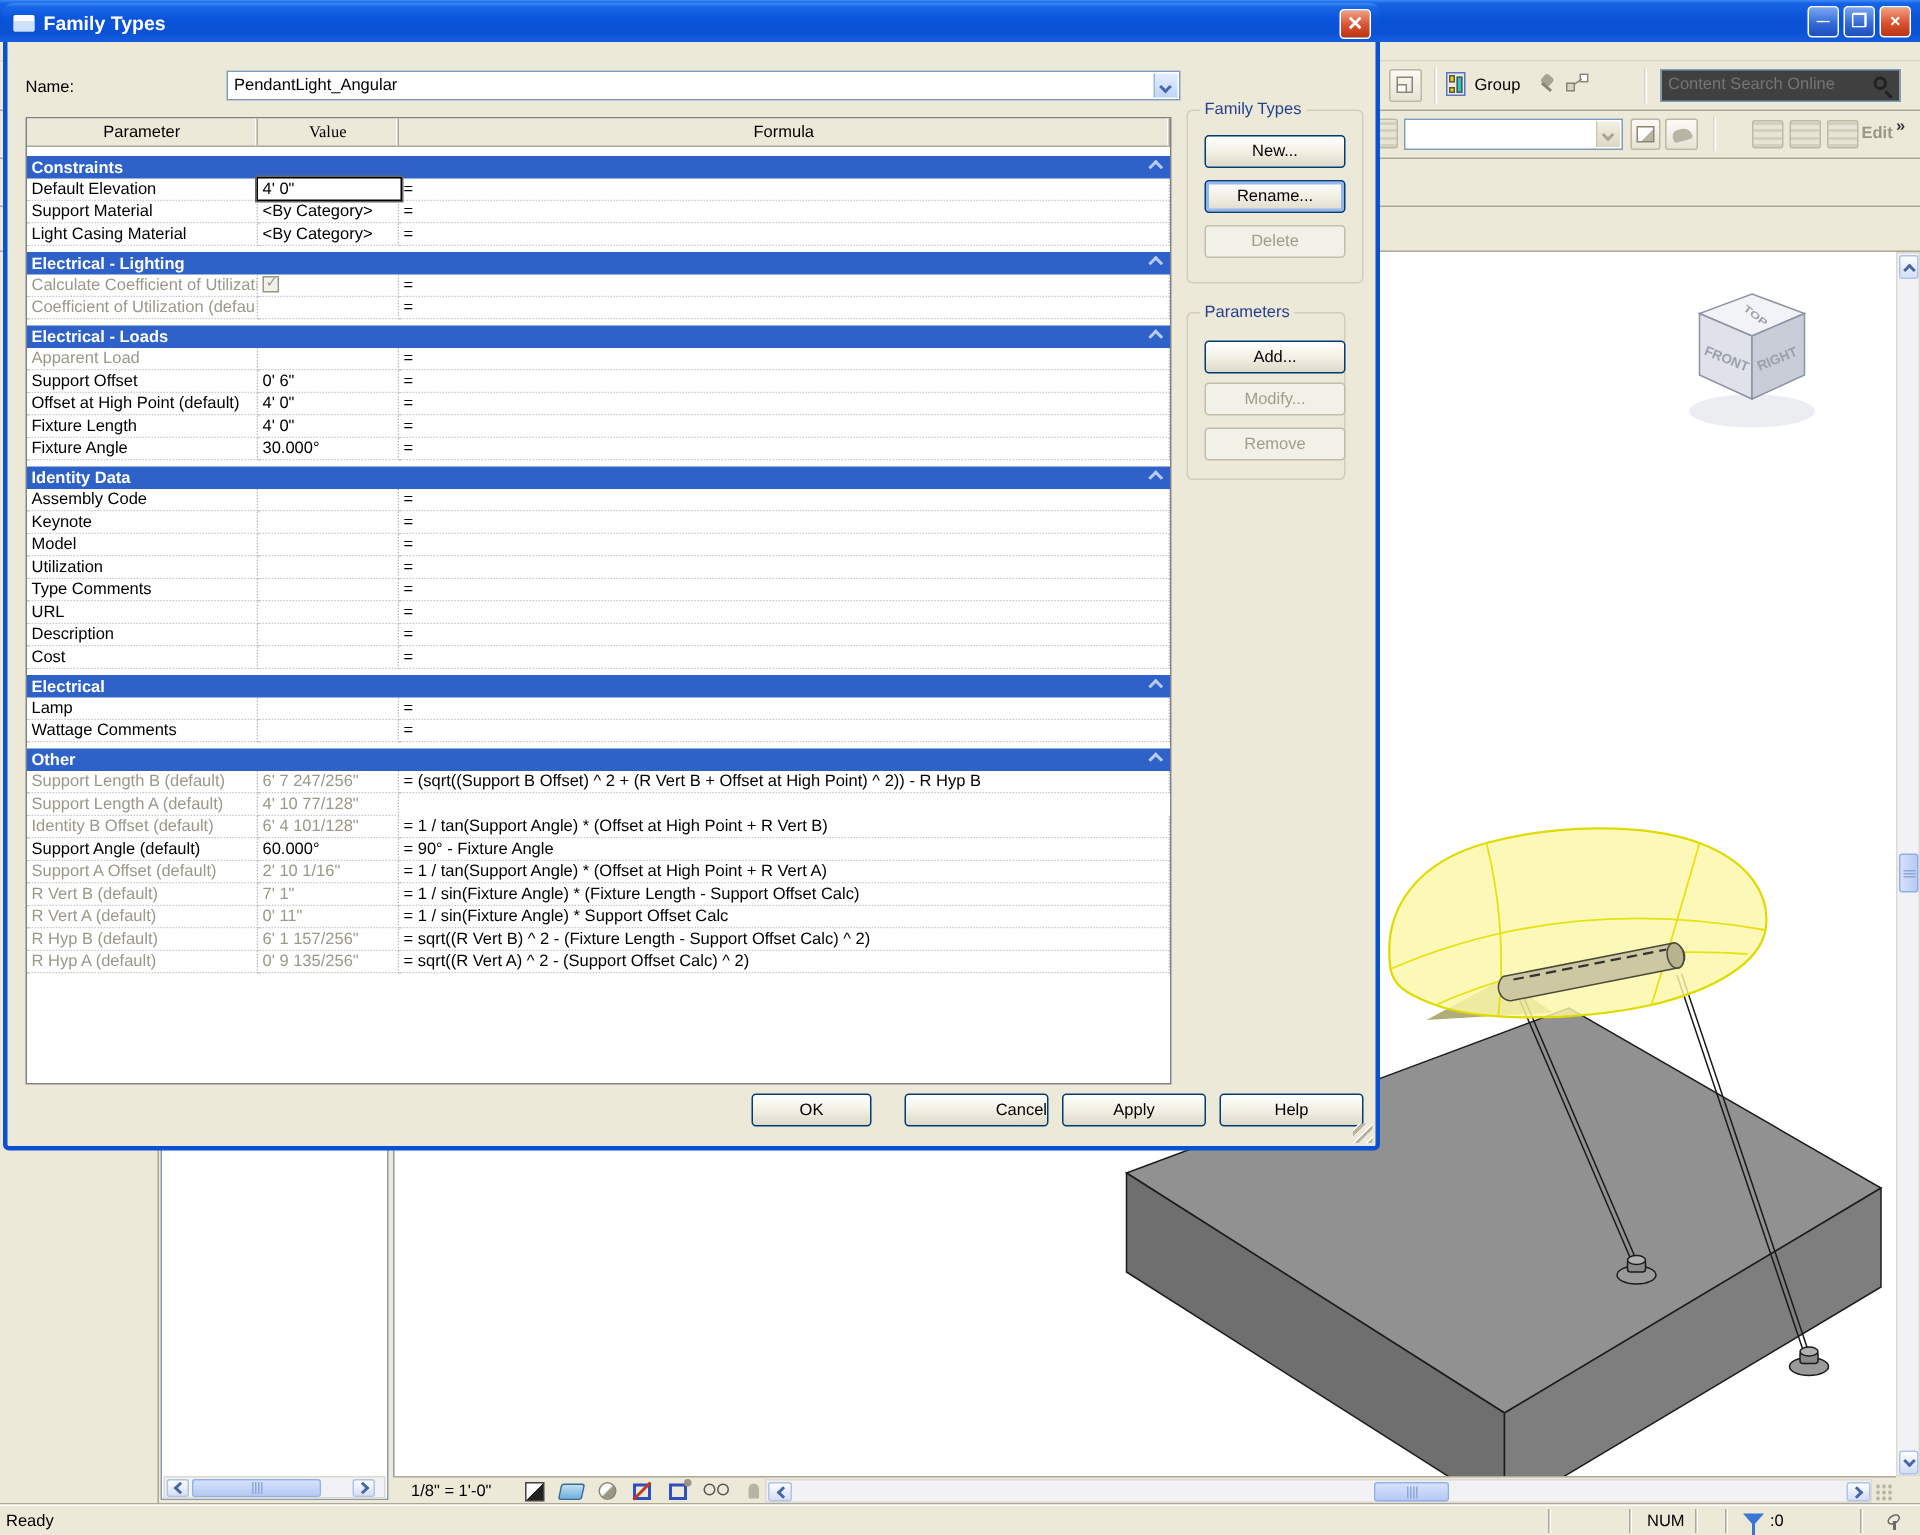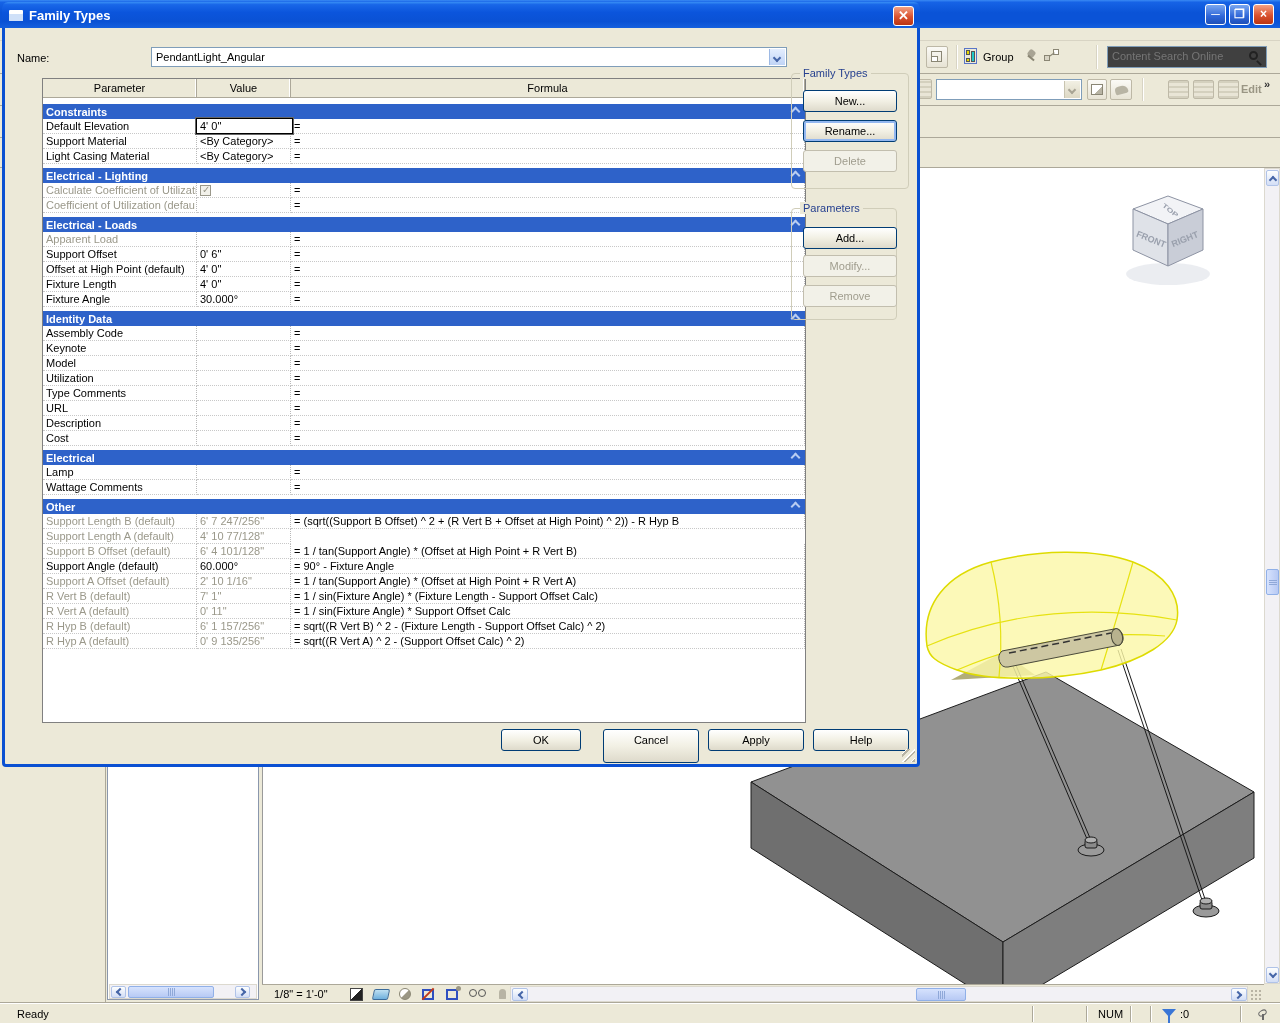--- a/index.html
+++ b/index.html
@@ -63,25 +63,25 @@
     background:linear-gradient(180deg,#388ef5 0%,#1967e8 10%,#0b55dc 40%,#0a51d4 75%,#1560de 100%);
     color:#fff; font-weight:bold; font-size:13px; display:flex; align-items:center; }
   #dlg-icon { width:14px; height:11px; background:#fff; margin:0 6px 0 7px; border-radius:1px;
     box-shadow:inset 0 -7px 0 #cfe0f8; }
   #dlg-close { position:absolute; right:6px; top:4px; width:21px; height:20px; border:1px solid #fff;
     border-radius:3px; background:linear-gradient(180deg,#f3a183,#d9512f 55%,#bb3512);
     color:#fff; font-weight:bold; font-size:13px; text-align:center; line-height:18px;}
   #name-label { left:12px; top:47px; }
   #name-combo { left:146px; top:42px; width:636px; height:20px; line-height:18px; padding-left:4px; color:#000;}
   
-  #ptable { left:12px; top:73px; width:764px; height:645px; border:1px solid #808080; background:#fff;margin-left:25px; }
+  #ptable { left:12px; top:73px; width:764px; height:645px; border:1px solid #808080; background:#fff; }
   #phead { display:flex; height:19px; background:#ece9d8; border-bottom:1px solid #aca899; }
   #phead .hc { border-right:1px solid #aca899; box-shadow:inset -1px 0 0 #fff; text-align:center;
     line-height:18px; color:#000; }
-  #phead .hc:nth-child(1){ width:154px; } #phead .hc:nth-child(2){ width:94px; } #phead .hc:nth-child(3){ flex:1; }
+  #phead .hc:nth-child(1){ width:154px; } #phead .hc:nth-child(2){ width:94px;font-family:Liberation Serif, serif; } #phead .hc:nth-child(3){ flex:1; }
   #prows { position:relative; padding-top:2px; }
   .trow { display:flex; height:15px; line-height:14px; }
   .trow .c { border-right:1px dotted #b8b8b8; border-bottom:1px dotted #c8c8c8; padding-left:3px;
     white-space:nowrap; overflow:hidden; }
   .trow .c.p { width:154px; } .trow .c.v { width:94px; } .trow .c.f { flex:1; }
   .trow.section { background:#2e62c9; color:#fff; font-weight:bold; margin-top:4px;
     padding-left:3px; align-items:center; }
   .trow.section .sec-chev { margin-left:auto; margin-right:6px; width:7px; height:7px;
     border-left:2px solid #b8ccf2; border-top:2px solid #b8ccf2; transform:rotate(45deg); }
   .trow .gray { color:#9a988a; }
@@ -292,21 +292,21 @@
         </div>
       </div>
     <div class="abs sb-btn" style="left:720px;top:1px;width:16px;height:13px;">
         <span class="chev right" style="margin-right:3px;"></span>
       </div>
   </div>
   <div class="abs" style="left:988px; top:4px; width:12px; height:12px; background:radial-gradient(circle at 2px 2px,#b8b4a4 1px,transparent 1.5px) 0 0/4px 4px;"></div>
 </div>
 
 <div class="abs" id="statusbar">
-  <span style="margin-left:17px;">Ready</span>
+  <span style="margin-left:4px;">Ready</span>
   <span class="st-sep" style="left:1032px;"></span>
   <span class="st-sep" style="left:1086px;"></span>
   <span class="abs" style="left:1098px;">NUM</span>
   <span class="st-sep" style="left:1130px;"></span>
   <span class="st-sep" style="left:1150px;"></span>
   <span class="funnel" style="left:1162px; top:5px;"></span>
   <span class="abs" style="left:1180px;">:0</span>
   <span class="st-sep" style="left:1240px;"></span>
   <div class="abs" style="left:1256px; top:4px; width:14px; height:12px;">
     <div style="position:absolute;left:2px;top:2px;width:9px;height:6px;border:1.5px solid #6a6a6a;border-radius:50%;transform:rotate(-30deg);"></div>
@@ -465,21 +465,21 @@
         <div class="trow">
           <div class="c p gray">Support Length B (default)</div>
           <div class="c v gray">6'  7 247/256"</div>
           <div class="c f">= (sqrt((Support B Offset) ^ 2 + (R Vert B + Offset at High Point) ^ 2)) - R Hyp B</div>
         </div>
         <div class="trow">
           <div class="c p gray">Support Length A (default)</div>
           <div class="c v gray">4'  10 77/128"</div>
         </div>
         <div class="trow">
-          <div class="c p gray">Support B Offset (default)</div>
+          <div class="c p gray">Identity B Offset (default)</div>
           <div class="c v gray">6'  4 101/128"</div>
           <div class="c f">= 1 / tan(Support Angle) * (Offset at High Point + R Vert B)</div>
         </div>
         <div class="trow">
           <div class="c p">Support Angle (default)</div>
           <div class="c v">60.000°</div>
           <div class="c f">= 90° - Fixture Angle</div>
         </div>
         <div class="trow">
           <div class="c p gray">Support A Offset (default)</div>
@@ -517,17 +517,17 @@
   </div>
 
   <div class="abs groupbox" style="left:786px; top:203px; width:106px; height:112px;">
     <span class="legend">Parameters</span>
     <div class="abs xpbtn gbtn" style="top:18px;">Add...</div>
     <div class="abs xpbtn gbtn disabled" style="top:46px;">Modify...</div>
     <div class="abs xpbtn gbtn disabled" style="top:76px;">Remove</div>
   </div>
 
   <div class="abs xpbtn" style="left:496px; top:724px; width:80px; height:22px;">OK</div>
-  <div class="abs xpbtn" style="left:598px; top:724px; width:96px; height:34px;">Cancel</div>
+  <div class="abs xpbtn" style="left:598px; top:724px; width:96px; height:22px;text-align:right;">Cancel</div>
   <div class="abs xpbtn" style="left:703px; top:724px; width:96px; height:22px;">Apply</div>
   <div class="abs xpbtn" style="left:808px; top:724px; width:96px; height:22px;">Help</div>
   <div id="grip-dlg"></div>
 </div>
 
 </body></html>

